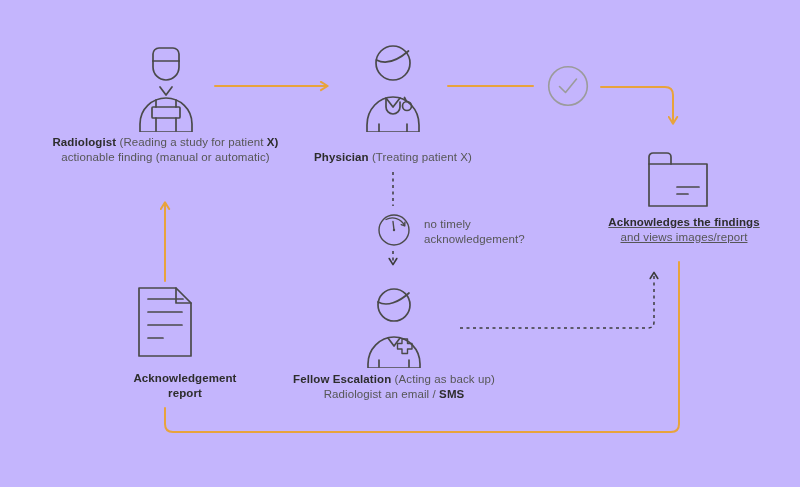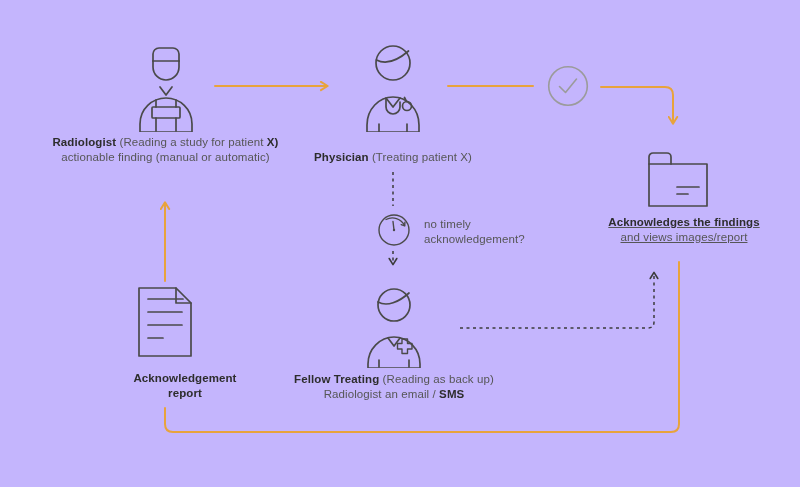--- a/index.html
+++ b/index.html
@@ -103,21 +103,21 @@
 
   <svg class="icon" style="left:362px;top:286px;" width="64" height="82" viewBox="0 0 64 82">
     <circle cx="32" cy="19" r="16"></circle>
     <path d="M16,16 C25,21 37,16 47,7"></path>
     <path d="M6,82 v-4 c0,-15 12,-27 26,-27 s26,12 26,27 v4 z"></path>
     <path d="M26,52 l6,8 6,-8"></path>
     <path d="M40,53 h5.5 v4.5 h4.5 v5.5 h-4.5 v4.5 h-5.5 v-4.5 h-4.5 v-5.5 h4.5 z" style="stroke-width:1.4"></path>
     <path d="M17,74 v7 M47,74 v7"></path>
   </svg>
   <div class="caption" style="left:284px;top:372px;width:220px;">
-    <div><span class="b">Fellow Treating</span><span> (Reading as back up)</span></div>
+    <div><span class="b">Fellow Escalation</span><span> (Acting as back up)</span></div>
     <div><span>Radiologist an email / </span><span class="b">SMS</span></div>
   </div>
 
   <svg class="icon" style="left:137px;top:286px;" width="56" height="72" viewBox="0 0 56 72">
     <path d="M2,2 H39 L54,17 V70 H2 Z"></path>
     <path d="M39,2 V17 H54"></path>
     <path d="M11,13 H46"></path>
     <path d="M11,26 H45"></path>
     <path d="M11,39 H45"></path>
     <path d="M11,52 H26"></path>

